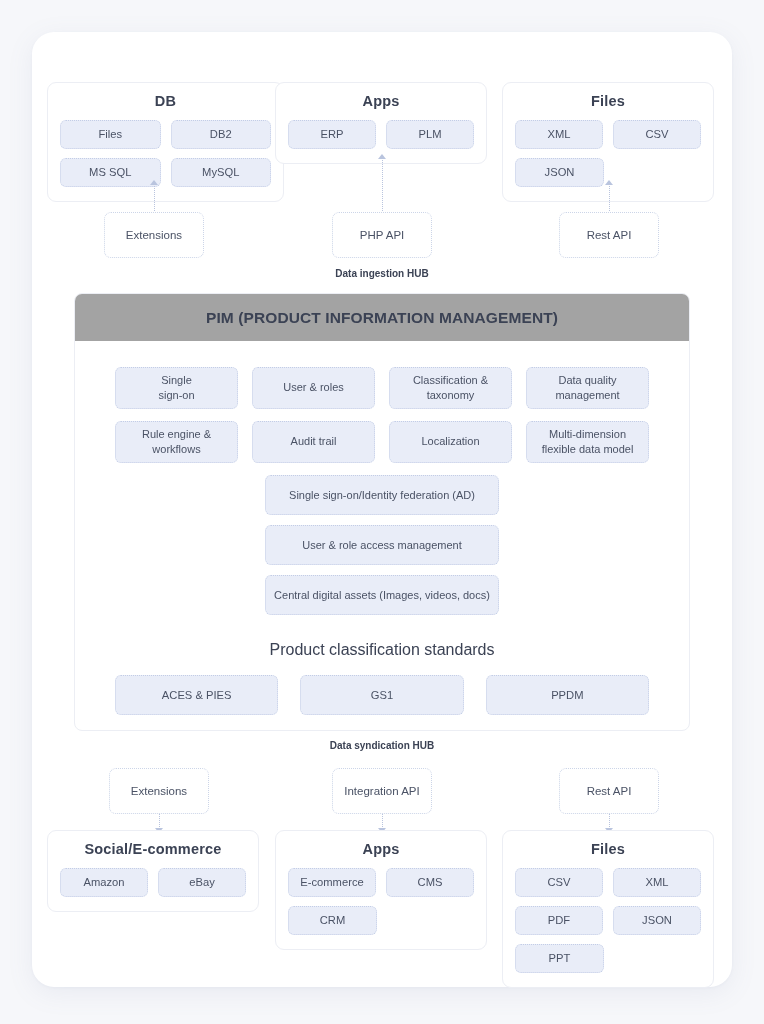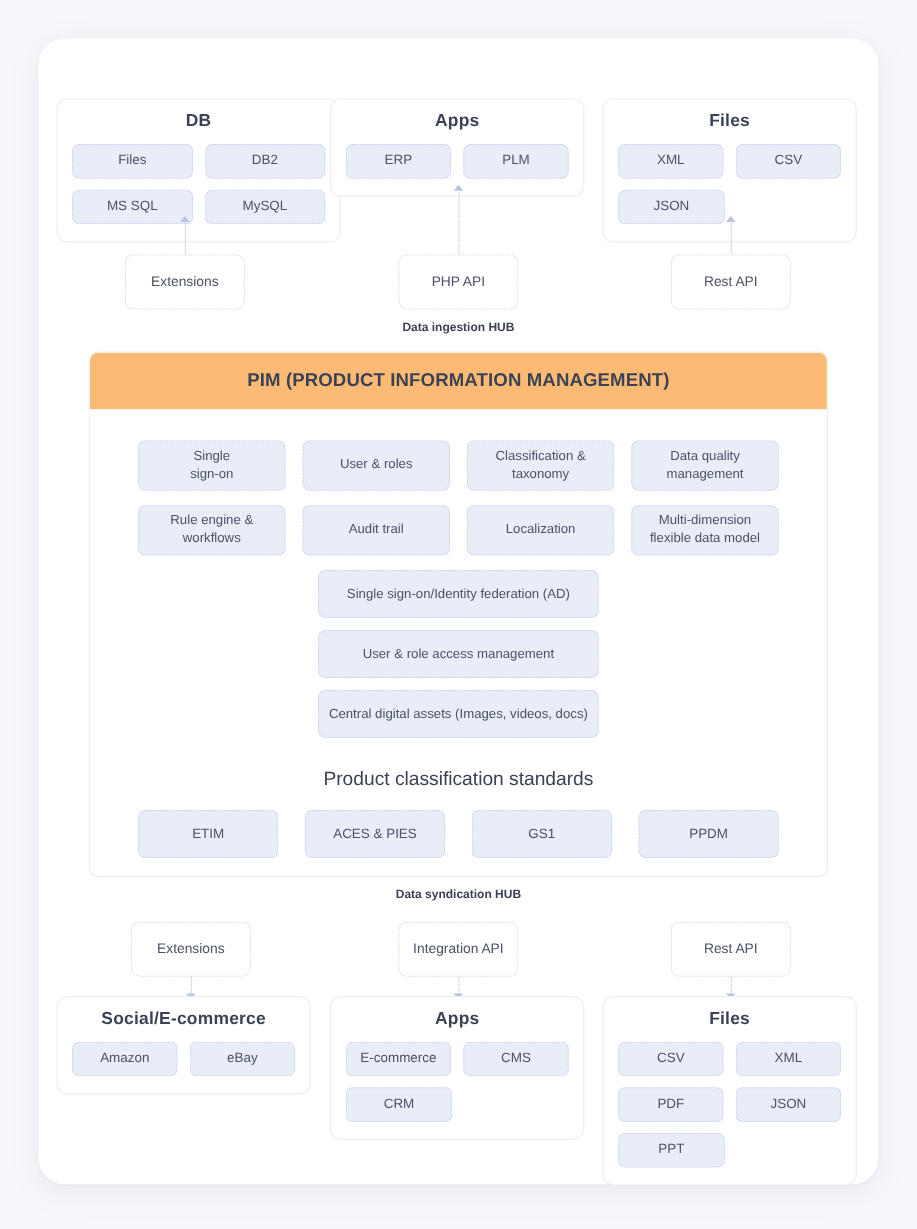--- a/index.html
+++ b/index.html
@@ -96,21 +96,21 @@
     position: absolute;
     left: 74px; top: 293px;
     width: 616px; height: 438px;
     background: #fff;
     border: 1px solid #eceef4;
     border-radius: 8px;
     overflow: hidden;
   }
   .pim-header {
     height: 47px;
-    background: #fdba74;
+    background: #a3a3a3;
     display: flex; align-items: center; justify-content: center;
     font-size: 15.5px;
     font-weight: 700;
     color: #3b4254;
     letter-spacing: .1px;
   }
   .pim-body { padding: 26px 40px 0 40px; }
   .feat-row { display: flex; gap: 14px; margin-bottom: 12px; }
   .feat {
     flex: 1 1 0;
@@ -234,21 +234,20 @@
 
         <div class="wide-wrap">
           <div class="wide">Single sign-on/Identity federation (AD)</div>
           <div class="wide">User &amp; role access management</div>
           <div class="wide">Central digital assets (Images, videos, docs)</div>
         </div>
 
         <div class="pcs-title">Product classification standards</div>
 
         <div class="std-row">
-          <div class="std">ETIM</div>
           <div class="std">ACES &amp; PIES</div>
           <div class="std">GS1</div>
           <div class="std">PPDM</div>
         </div>
       </div>
     </div>
 
     <div class="hublabel" style="top:708px;">Data syndication HUB</div>
 
     <div class="apibox" style="left:77px; top:736px; width:100px;">Extensions</div>

